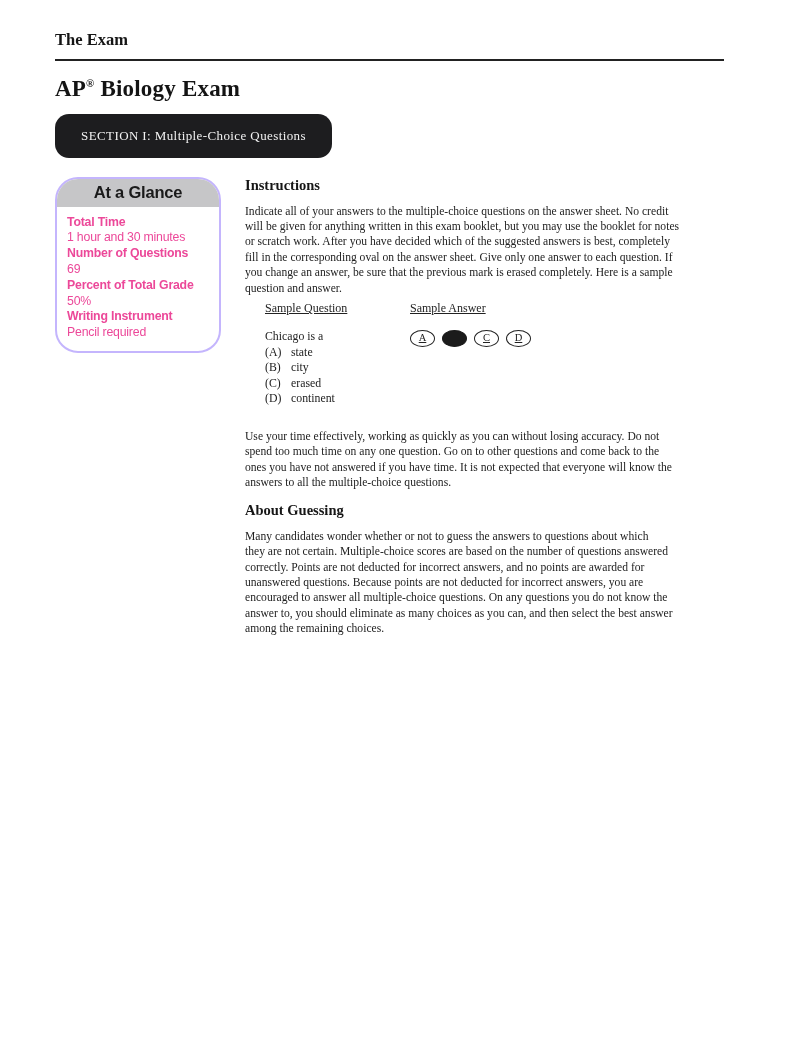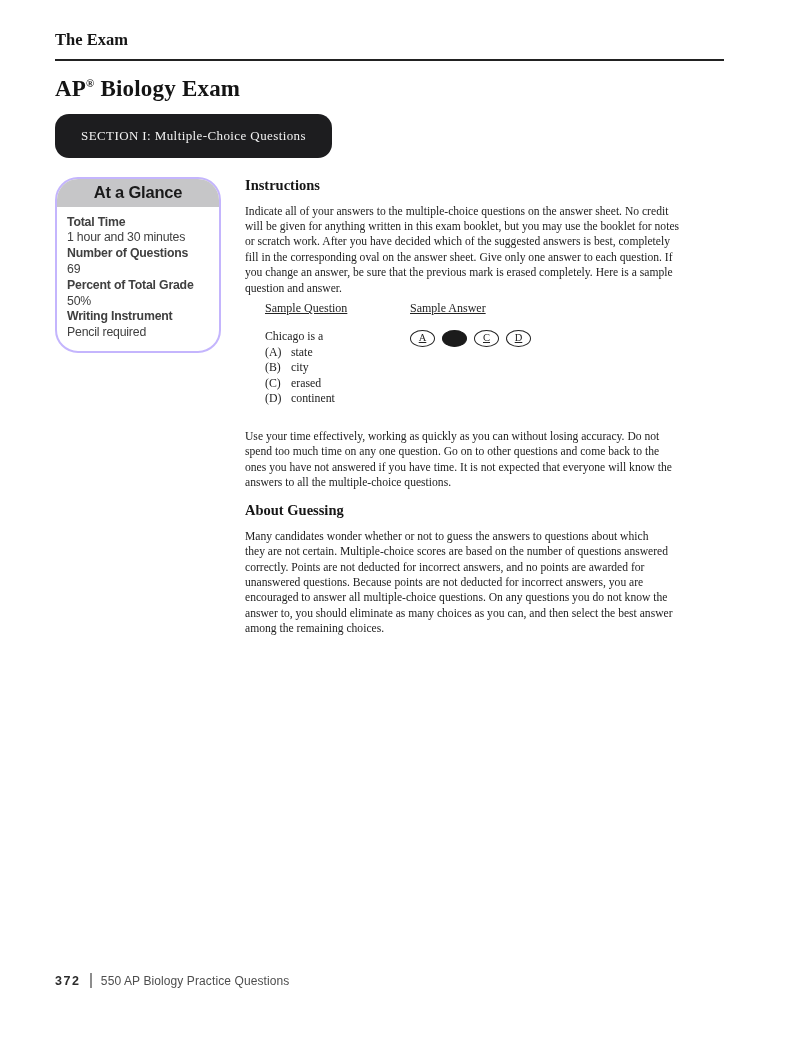--- a/index.html
+++ b/index.html
@@ -79,21 +79,21 @@
     background: #c6c6c8;
     font-family: "Liberation Sans", sans-serif;
     font-weight: bold;
     font-size: 16.5px;
     letter-spacing: -0.2px;
     color: #1a1a1a;
     text-align: center;
     padding: 4px 0 5px 0;
   }
   .glance-list { padding: 8px 10px 10px 10px; }
-  .glance-item { font-family: "Liberation Sans", sans-serif; font-size: 12.3px; line-height: 15.8px; color: #404040; letter-spacing: -0.2px; }
+  .glance-item { font-family: "Liberation Sans", sans-serif; font-size: 12.3px; line-height: 15.8px; color: #ec4899; letter-spacing: -0.2px; }
   .glance-label { font-weight: bold; }
   .glance-value { font-weight: normal; }
 
   .rcol { margin-left: 24px; width: 480px; }
   .rcol h2 {
     font-family: "Liberation Serif", serif;
     font-weight: bold;
     font-size: 14.5px;
     line-height: 16px;
     color: #161616;
@@ -270,19 +270,14 @@
 they are not certain. Multiple-choice scores are based on the number of questions answered
 correctly. Points are not deducted for incorrect answers, and no points are awarded for
 unanswered questions. Because points are not deducted for incorrect answers, you are
 encouraged to answer all multiple-choice questions. On any questions you do not know the
 answer to, you should eliminate as many choices as you can, and then select the best answer
 among the remaining choices.</p>
     </section>
 
   </div>
 
-  <div class="footer">
-    <span class="page-number">372</span>
-    <span class="sep"></span>
-    <span class="book-title">550 AP Biology Practice Questions</span>
-  </div>
 
 </div>
 
 </body></html>

